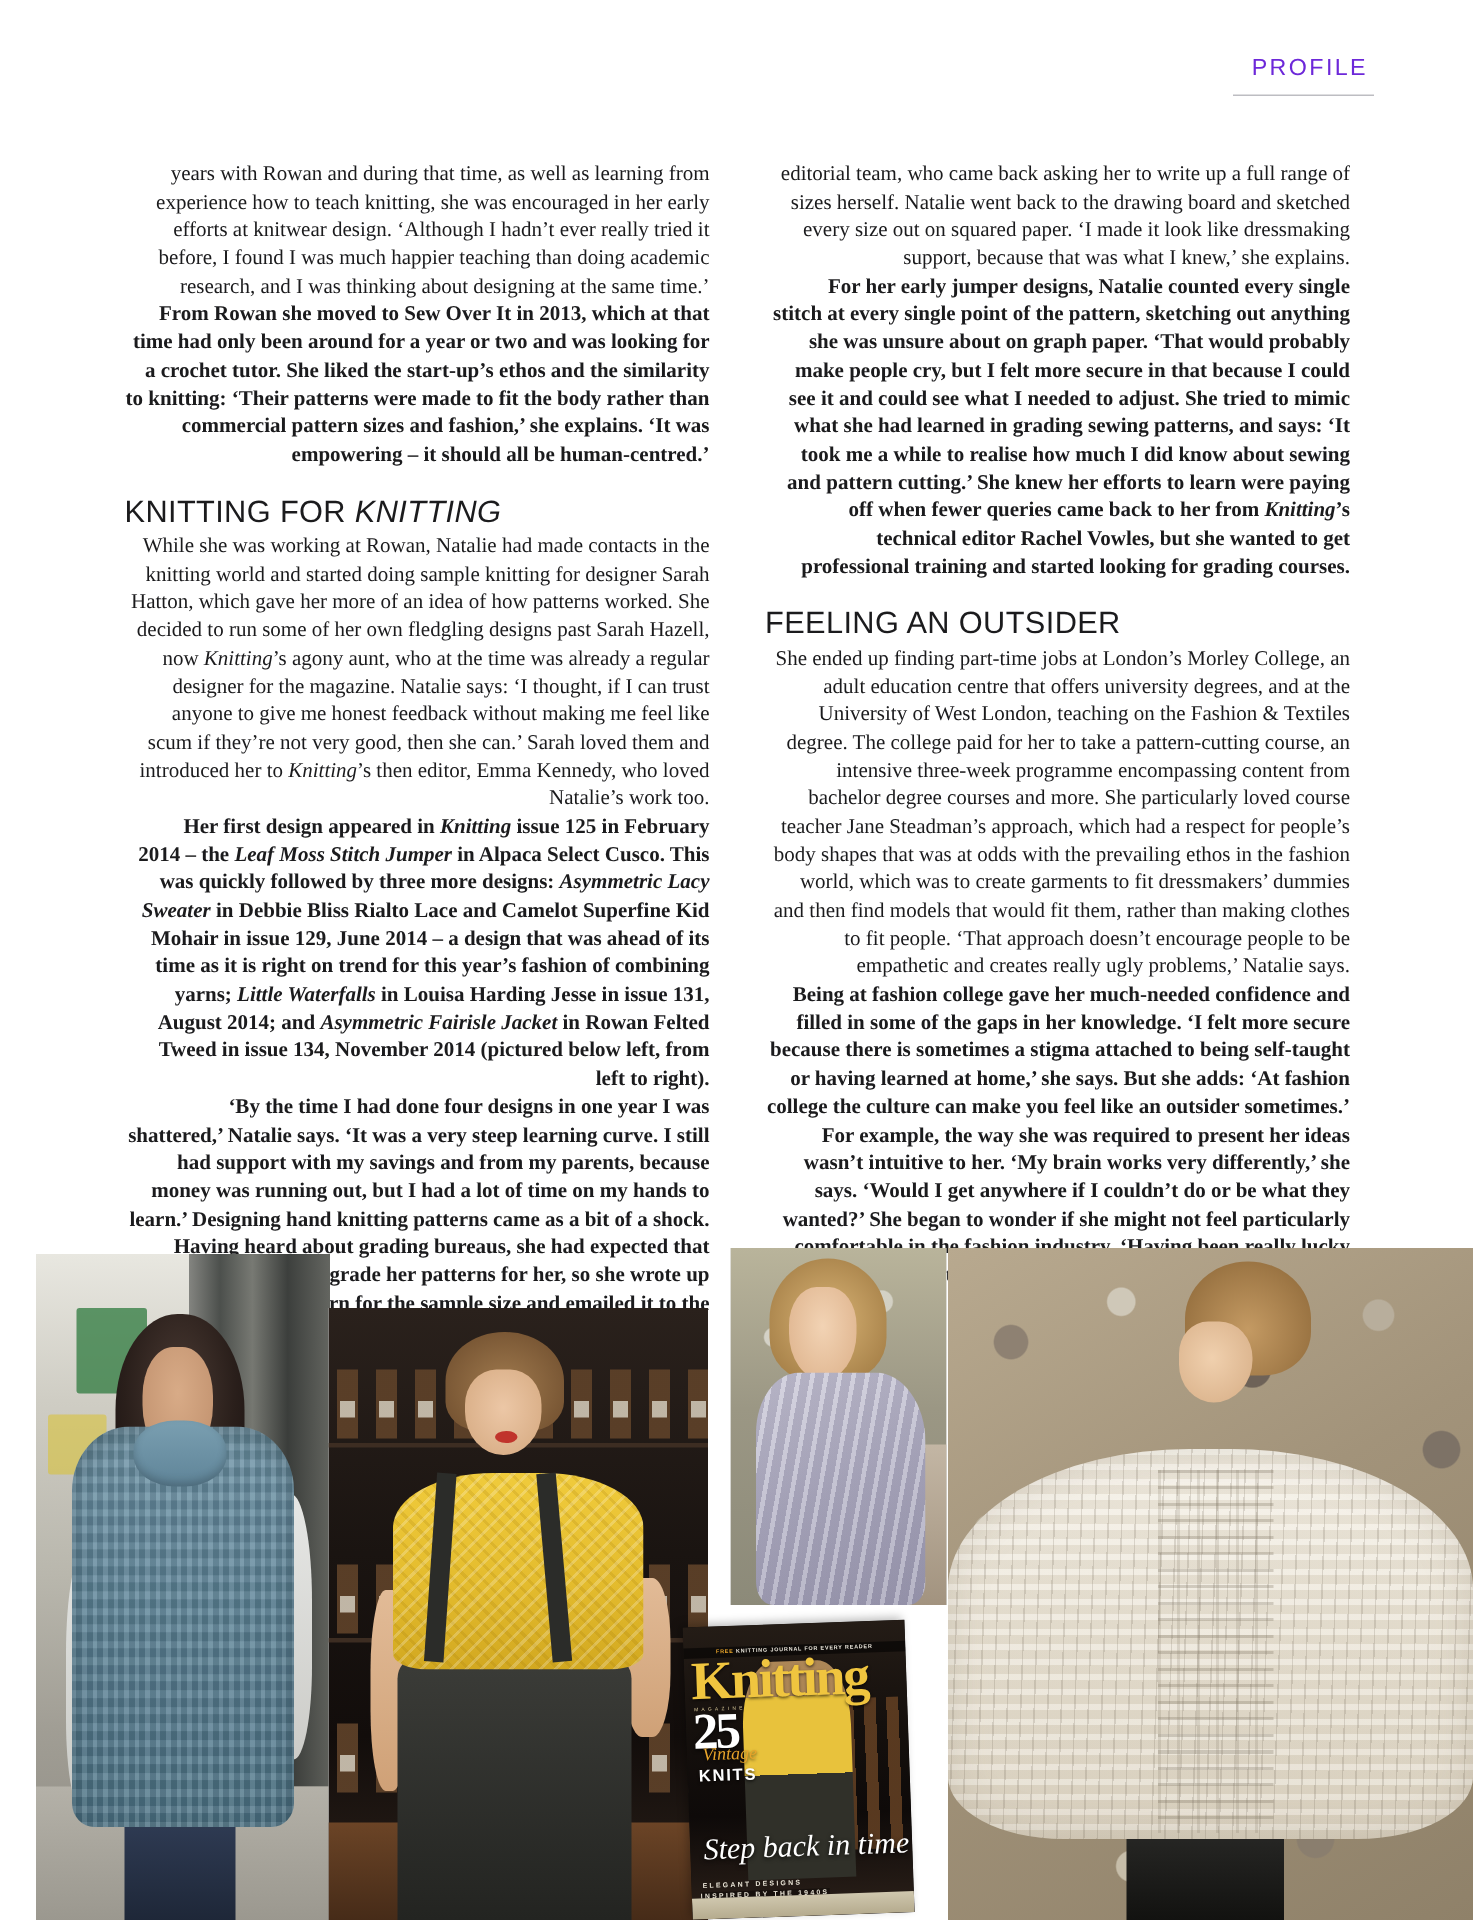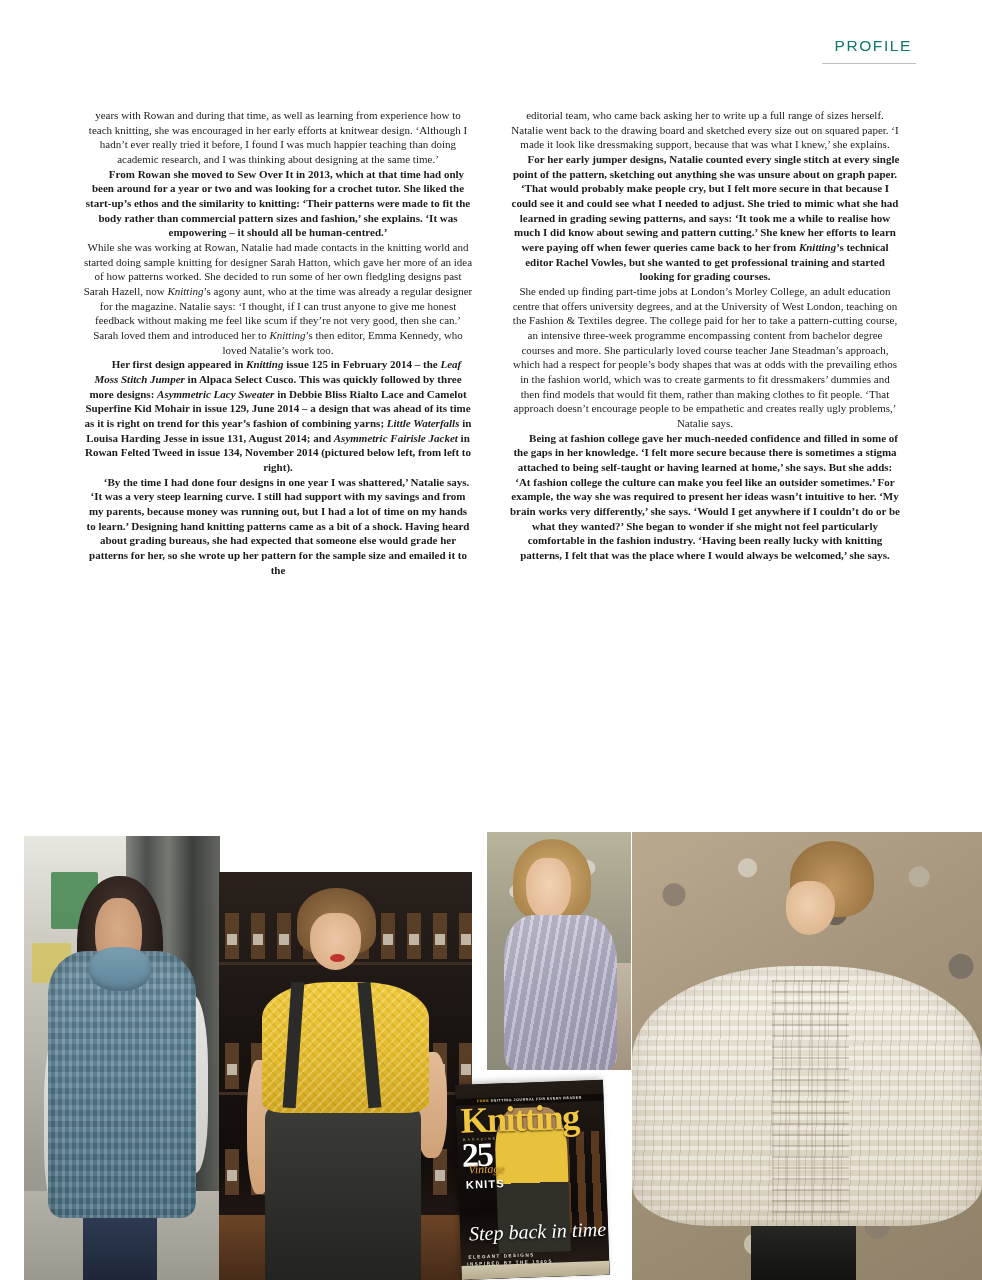--- a/index.html
+++ b/index.html
@@ -16,21 +16,21 @@
   .page-header {
     position: absolute;
     top: 38px; right: 66px;
     width: 180px;
     text-align: right;
   }
   .page-header .kicker {
     font-family: "Liberation Sans", sans-serif;
     font-size: 15.5px;
     letter-spacing: 1.6px;
-    color: #0f766e;
+    color: #6d28d9;
     font-weight: 400;
     display: block;
     padding-right: 4px;
     line-height: 1;
   }
   .page-header .rule {
     margin-top: 9px;
     margin-left: auto;
     width: 94px;
     height: 1px;
@@ -42,24 +42,24 @@
     position: absolute;
     top: 108px; left: 83px;
     width: 818px;
     display: flex;
     gap: 37px;
   }
   .col { width: 390px; }
 
   .col p {
     margin: 0;
-    font-size: 11px;
+    font-size: 14px;
     line-height: 1.335;
     color: #1b1b1d;
-    text-align: center;
+    text-align: right;
     hyphens: none;
   }
   .col p.ind { text-indent: 17px; font-weight: bold; }
   .col p i, .col p em { font-style: italic; }
 
   h2.sec {
     font-family: "Liberation Sans", sans-serif;
     font-weight: 400;
     font-size: 20.5px;
     letter-spacing: 0.25px;
@@ -401,27 +401,29 @@
 
 <div class="page-header">
   <span class="kicker">PROFILE</span>
   <div class="rule"></div>
 </div>
 
 <div class="article">
   <div class="col" id="col-left">
       <p>years with Rowan and during that time, as well as learning from experience how to teach knitting, she was encouraged in her early efforts at knitwear design. ‘Although I hadn’t ever really tried it before, I found I was much happier teaching than doing academic research, and I was thinking about designing at the same time.’</p>
       <p class="ind">From Rowan she moved to Sew Over It in 2013, which at that time had only been around for a year or two and was looking for a crochet tutor. She liked the start-up’s ethos and the similarity to knitting: ‘Their patterns were made to fit the body rather than commercial pattern sizes and fashion,’ she explains. ‘It was empowering – it should all be human-centred.’</p>
+      <h2 class="sec">KNITTING FOR <i>KNITTING</i></h2>
       <p>While she was working at Rowan, Natalie had made contacts in the knitting world and started doing sample knitting for designer Sarah Hatton, which gave her more of an idea of how patterns worked. She decided to run some of her own fledgling designs past Sarah Hazell, now <i>Knitting</i>’s agony aunt, who at the time was already a regular designer for the magazine. Natalie says: ‘I thought, if I can trust anyone to give me honest feedback without making me feel like scum if they’re not very good, then she can.’ Sarah loved them and introduced her to <i>Knitting</i>’s then editor, Emma Kennedy, who loved Natalie’s work too.</p>
       <p class="ind">Her first design appeared in <i>Knitting</i> issue 125 in February 2014 – the <i>Leaf Moss Stitch Jumper</i> in Alpaca Select Cusco. This was quickly followed by three more designs: <i>Asymmetric Lacy Sweater</i> in Debbie Bliss Rialto Lace and Camelot Superfine Kid Mohair in issue 129, June 2014 – a design that was ahead of its time as it is right on trend for this year’s fashion of combining yarns; <i>Little Waterfalls</i> in Louisa Harding Jesse in issue 131, August 2014; and <i>Asymmetric Fairisle Jacket</i> in Rowan Felted Tweed in issue 134, November 2014 (pictured below left, from left to right).</p>
       <p class="ind">‘By the time I had done four designs in one year I was shattered,’ Natalie says. ‘It was a very steep learning curve. I still had support with my savings and from my parents, because money was running out, but I had a lot of time on my hands to learn.’ Designing hand knitting patterns came as a bit of a shock. Having heard about grading bureaus, she had expected that someone else would grade her patterns for her, so she wrote up her pattern for the sample size and emailed it to the</p>
     </div>
   <div class="col" id="col-right">
       <p>editorial team, who came back asking her to write up a full range of sizes herself. Natalie went back to the drawing board and sketched every size out on squared paper. ‘I made it look like dressmaking support, because that was what I knew,’ she explains.</p>
       <p class="ind">For her early jumper designs, Natalie counted every single stitch at every single point of the pattern, sketching out anything she was unsure about on graph paper. ‘That would probably make people cry, but I felt more secure in that because I could see it and could see what I needed to adjust. She tried to mimic what she had learned in grading sewing patterns, and says: ‘It took me a while to realise how much I did know about sewing and pattern cutting.’ She knew her efforts to learn were paying off when fewer queries came back to her from <i>Knitting</i>’s technical editor Rachel Vowles, but she wanted to get professional training and started looking for grading courses.</p>
+      <h2 class="sec">FEELING AN OUTSIDER</h2>
       <p>She ended up finding part-time jobs at London’s Morley College, an adult education centre that offers university degrees, and at the University of West London, teaching on the Fashion &amp; Textiles degree. The college paid for her to take a pattern-cutting course, an intensive three-week programme encompassing content from bachelor degree courses and more. She particularly loved course teacher Jane Steadman’s approach, which had a respect for people’s body shapes that was at odds with the prevailing ethos in the fashion world, which was to create garments to fit dressmakers’ dummies and then find models that would fit them, rather than making clothes to fit people. ‘That approach doesn’t encourage people to be empathetic and creates really ugly problems,’ Natalie says.</p>
       <p class="ind">Being at fashion college gave her much-needed confidence and filled in some of the gaps in her knowledge. ‘I felt more secure because there is sometimes a stigma attached to being self-taught or having learned at home,’ she says. But she adds: ‘At fashion college the culture can make you feel like an outsider sometimes.’ For example, the way she was required to present her ideas wasn’t intuitive to her. ‘My brain works very differently,’ she says. ‘Would I get anywhere if I couldn’t do or be what they wanted?’ She began to wonder if she might not feel particularly comfortable in the fashion industry. ‘Having been really lucky with knitting patterns, I felt that was the place where I would always be welcomed,’ she says.</p>
     </div>
 </div>
 
 <div class="collage">
 
   <div class="photo ph-poncho">
     <div class="bg"></div>
     <div class="shopfront"></div>

